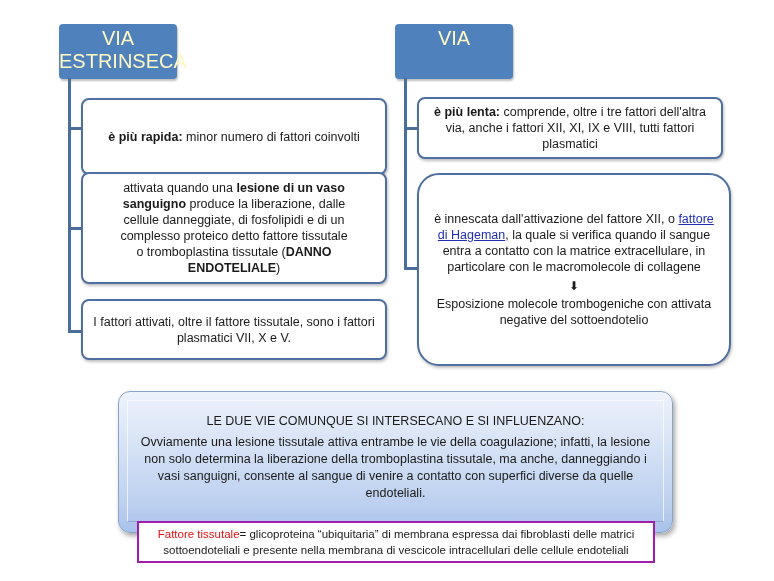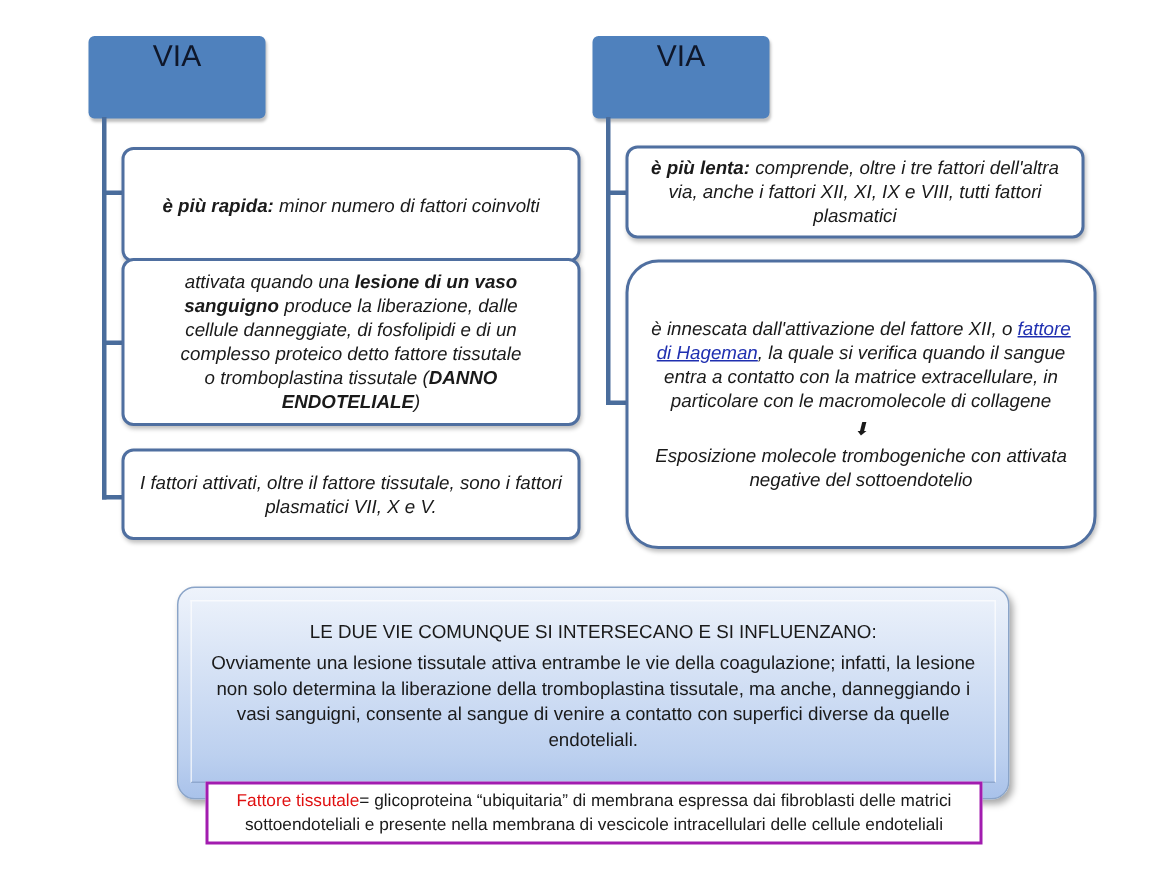--- a/index.html
+++ b/index.html
@@ -1,26 +1,26 @@
 <!DOCTYPE html>
 <html><head>
 <meta charset="utf-8">
 <style>
   html, body { margin:0; padding:0; }
   body { width:774px; height:581px; background:#ffffff; position:relative; overflow:hidden;
          font-family:"Liberation Sans", sans-serif; color:#1a1a1a; }
-  .hdr { position:absolute; background:#4f81bd; color:#0f172a; border-radius:4px;
+  .hdr { position:absolute; background:#4f81bd; color:#fef9c3; border-radius:4px;
          text-align:center; font-size:20px; line-height:23px; padding-top:3px;
          box-shadow:1px 2px 2px rgba(0,0,0,0.25); }
   .vline { position:absolute; background:#4a6d9c; width:3px; }
   .hline { position:absolute; background:#4a6d9c; height:3px; }
   .box { position:absolute; background:#fff; border:2px solid #4f6fa0; border-radius:8px;
          display:flex; flex-direction:column; align-items:center; justify-content:center;
          text-align:center; font-size:12.5px; line-height:16px; color:#1a1a1a;
-         box-shadow:1px 2px 3px rgba(0,0,0,0.25); box-sizing:border-box; padding:0 6px;font-style:italic; }
+         box-shadow:1px 2px 3px rgba(0,0,0,0.25); box-sizing:border-box; padding:0 6px; }
   .box b { font-weight:bold; }
   .big { border-radius:22px;text-align:center; }
   .link { color:#1f2fb0; text-decoration:underline; }
   .arrow { font-size:12px; line-height:14px; margin:4px 0 3px; }
   .inter { position:absolute; left:118px; top:391px; width:555px; height:142px;
            border-radius:12px; border:1px solid #8aa4c8;
            background:linear-gradient(#eef3fb, #bcd0ef 80%, #a9c2ea);
            box-shadow:2px 3px 5px rgba(0,0,0,0.35); box-sizing:border-box; }
   .inter-inner { position:absolute; left:8px; top:8px; right:8px; bottom:10px;
                  border:1px solid rgba(255,255,255,0.7); border-bottom-color:#8fa8cf;
@@ -29,20 +29,21 @@
   .note { position:absolute; left:137px; top:521px; width:518px; height:42px;
           border:2px solid #a21caf; box-sizing:border-box; text-align:center;
           font-size:11.5px; line-height:16px; padding-top:3px; background:#fff; }
   .red { color:#e01010; }
 </style>
 </head>
 <body>
 
 <div class="hdr" style="left:59px; top:24px; width:118px; height:52px;">
   <div>VIA</div>
+  <div>ESTRINSECA</div>
 </div>
 <div class="vline" style="left:68px; top:78px; height:255px;"></div>
 <div class="hline" style="left:68px; top:127px; width:14px;"></div>
 <div class="hline" style="left:68px; top:227px; width:14px;"></div>
 <div class="hline" style="left:68px; top:330px; width:14px;"></div>
 
 <div class="box" style="left:81px; top:98px; width:306px; height:77px;">
   <div><b>è più rapida:</b><span> minor numero di fattori coinvolti</span></div>
 </div>
 

